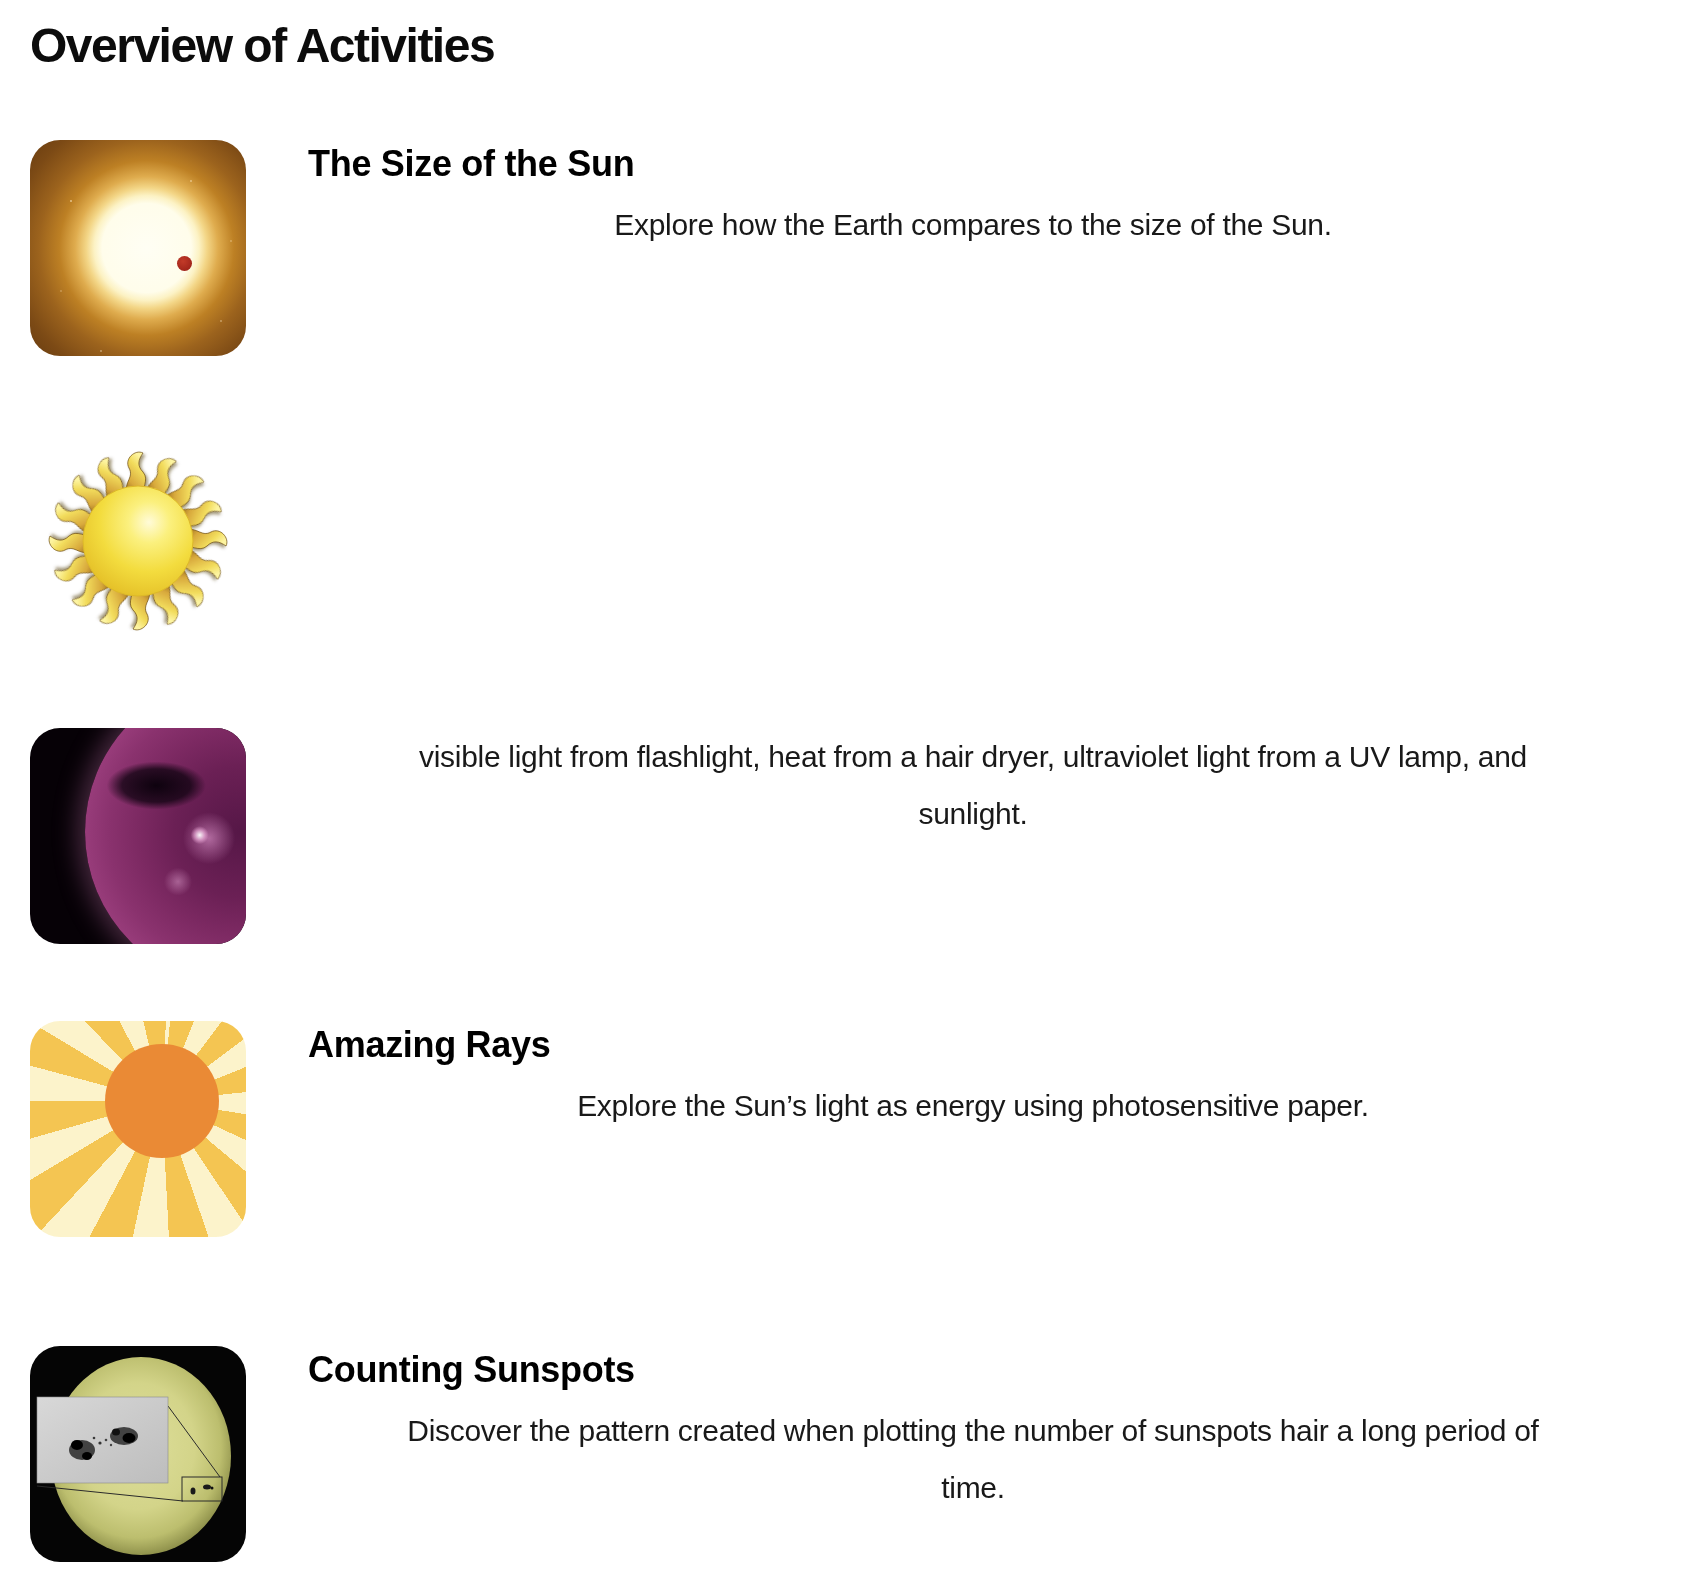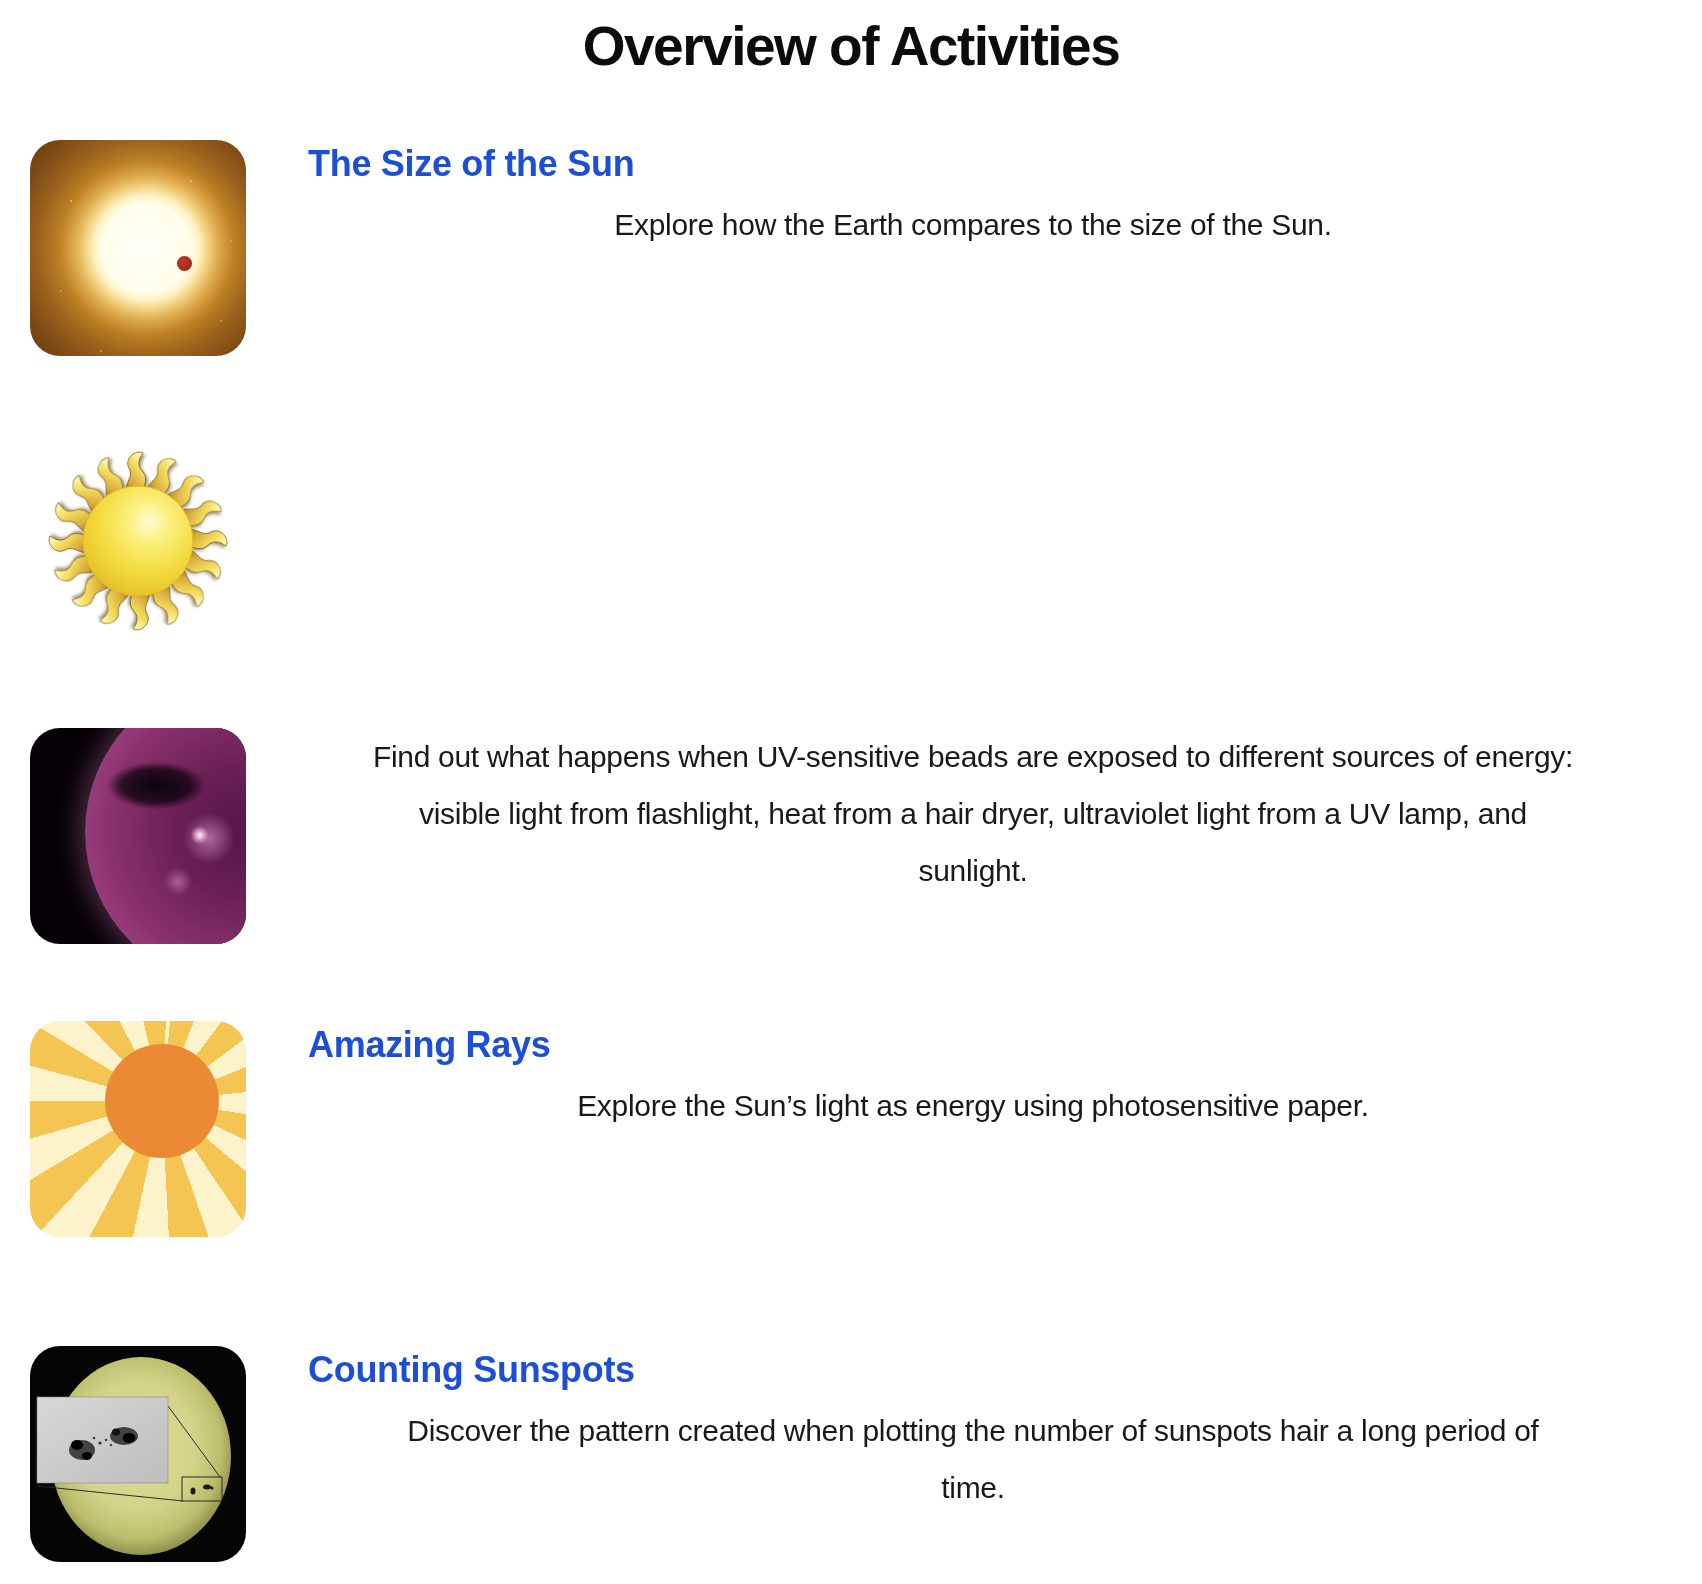--- a/index.html
+++ b/index.html
@@ -8,26 +8,25 @@
     width: 1702px;
     height: 1584px;
     background: #ffffff;
     font-family: "Liberation Sans", sans-serif;
     overflow: hidden;
   }
   .container { padding: 16px 30px 0 30px; }
 
   h1.page-title {
     margin: 0 0 64px 0;
-    font-size: 55px;
+    font-size: 48px;
     line-height: 60px;
     font-weight: 800;
     letter-spacing: -1.5px;
     color: #0c0c0c;
-    text-align: center;
   }
 
   .activity {
     display: flex;
     align-items: flex-start;
     margin-bottom: 77px;
   }
   .activity:nth-of-type(2) { margin-bottom: 79px; }   
   .activity:nth-of-type(4) { margin-bottom: 109px; }  
   .activity:nth-of-type(6) { margin-bottom: 22px; }   
@@ -43,21 +42,21 @@
   }
   .thumb.no-bg { overflow: visible; border-radius: 0; }
 
   .activity-text { width: 1330px; padding-top: 0; }
   .activity-title {
     margin: 2px 0 10px 0;
     font-size: 36px;
     line-height: 44px;
     font-weight: 700;
     letter-spacing: -0.3px;
-    color: #1d4ed8;
+    color: #000000;
     cursor: pointer;
   }
   .activity-desc { font-size: 30px; line-height: 57px; letter-spacing: -0.3px; color: #191919; }
   .activity-desc .line { white-space: nowrap; text-align: center; }
 
   
   .thumb-sun-transit {
     background: radial-gradient(circle at 54% 50%,
       #FFFEF4 0%, #FFFDEB 28%, #FCF2C4 33%, #F3D687 38%, #DFAC4E 45%,
       #BD8024 55%, #9C631D 68%, #7C4A15 85%, #693D10 100%);
@@ -201,21 +200,20 @@
       </svg>
     </div>
   </div>
 
   <div class="activity">
     <div class="thumb thumb-uv">
       <div class="uv-disc"></div>
     </div>
     <div class="activity-text">
       <div class="activity-desc">
-        <div class="line">Find out what happens when UV-sensitive beads are exposed to different sources of energy:</div>
         <div class="line">visible light from flashlight, heat from a hair dryer, ultraviolet light from a UV lamp, and</div>
         <div class="line">sunlight.</div>
       </div>
     </div>
   </div>
 
   <div class="activity">
     <div class="thumb thumb-rays">
       <div class="rays-core"></div>
     </div>

